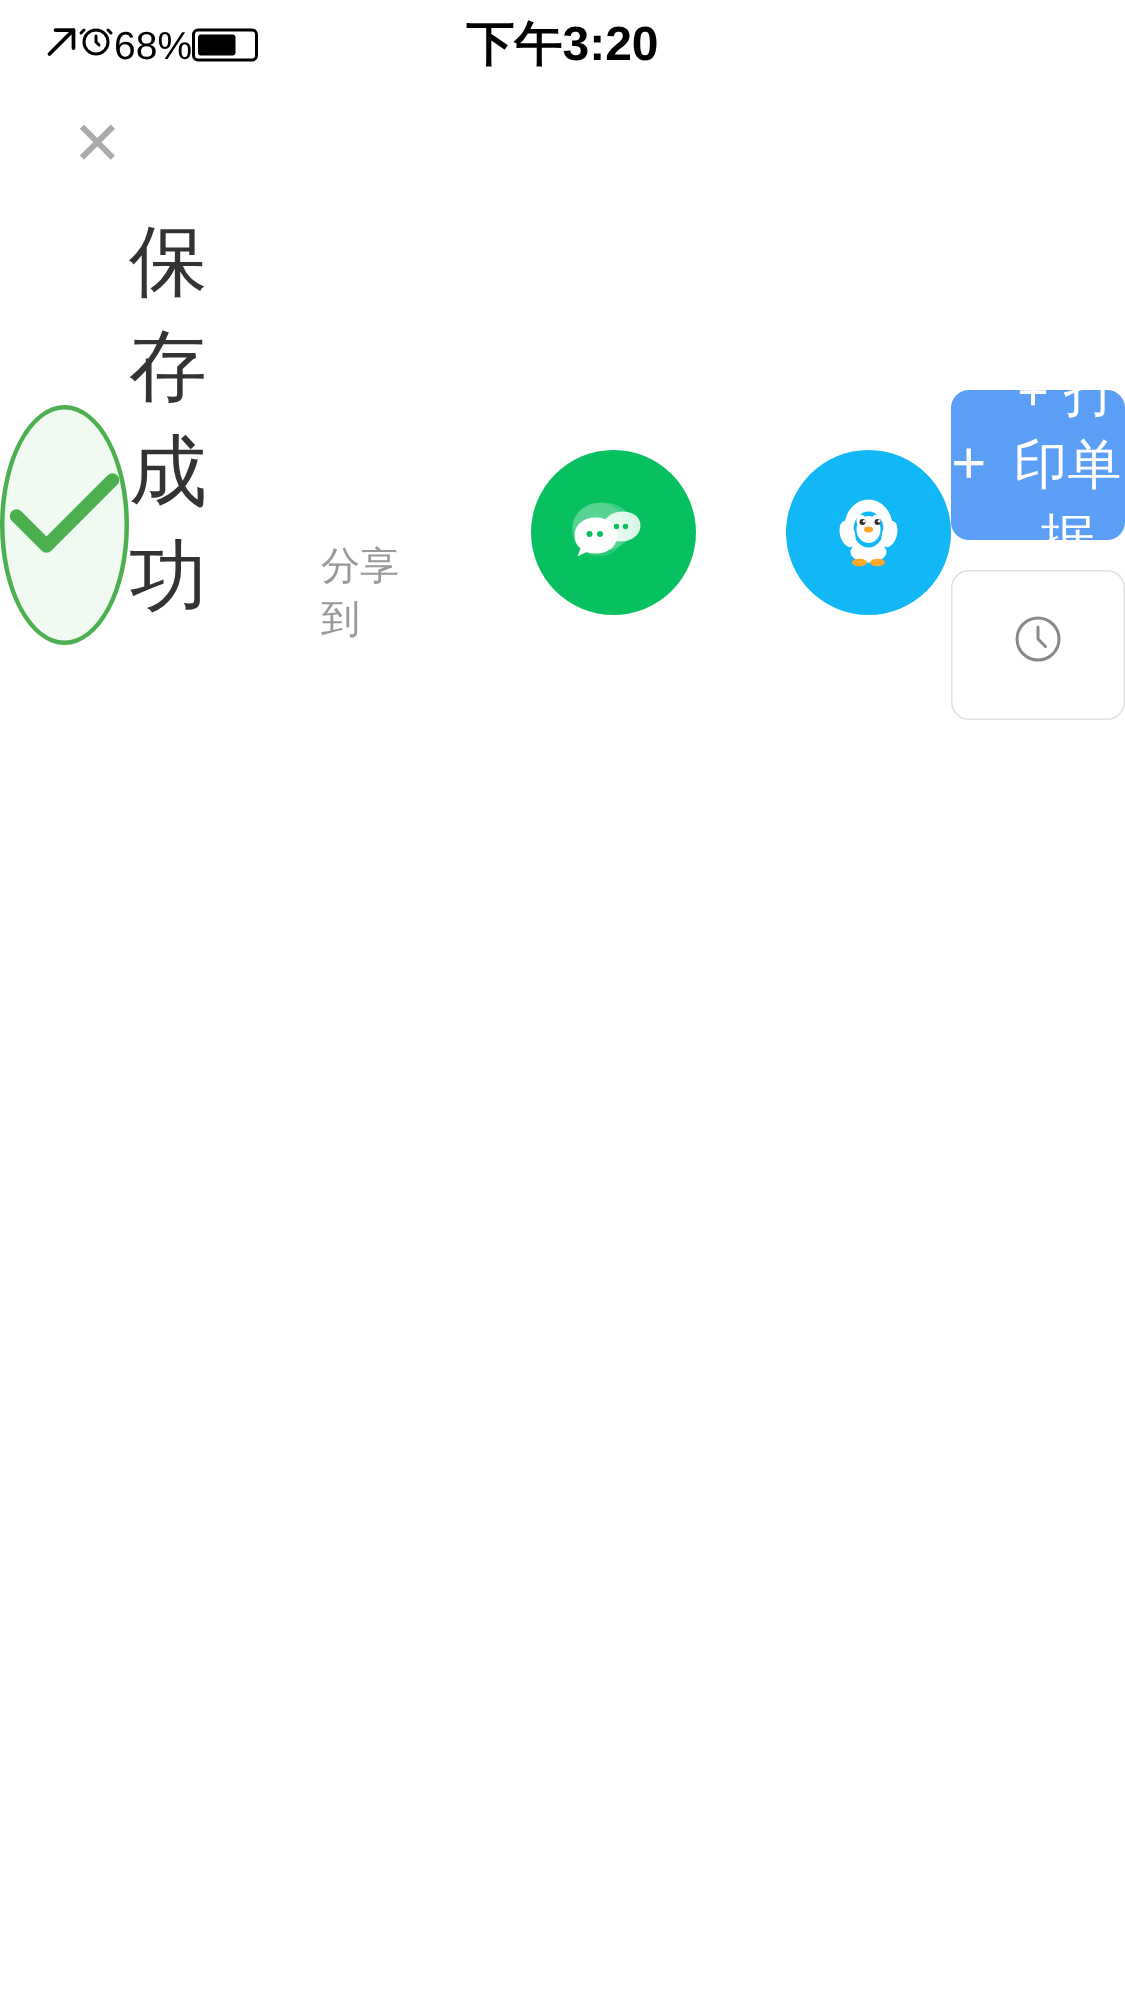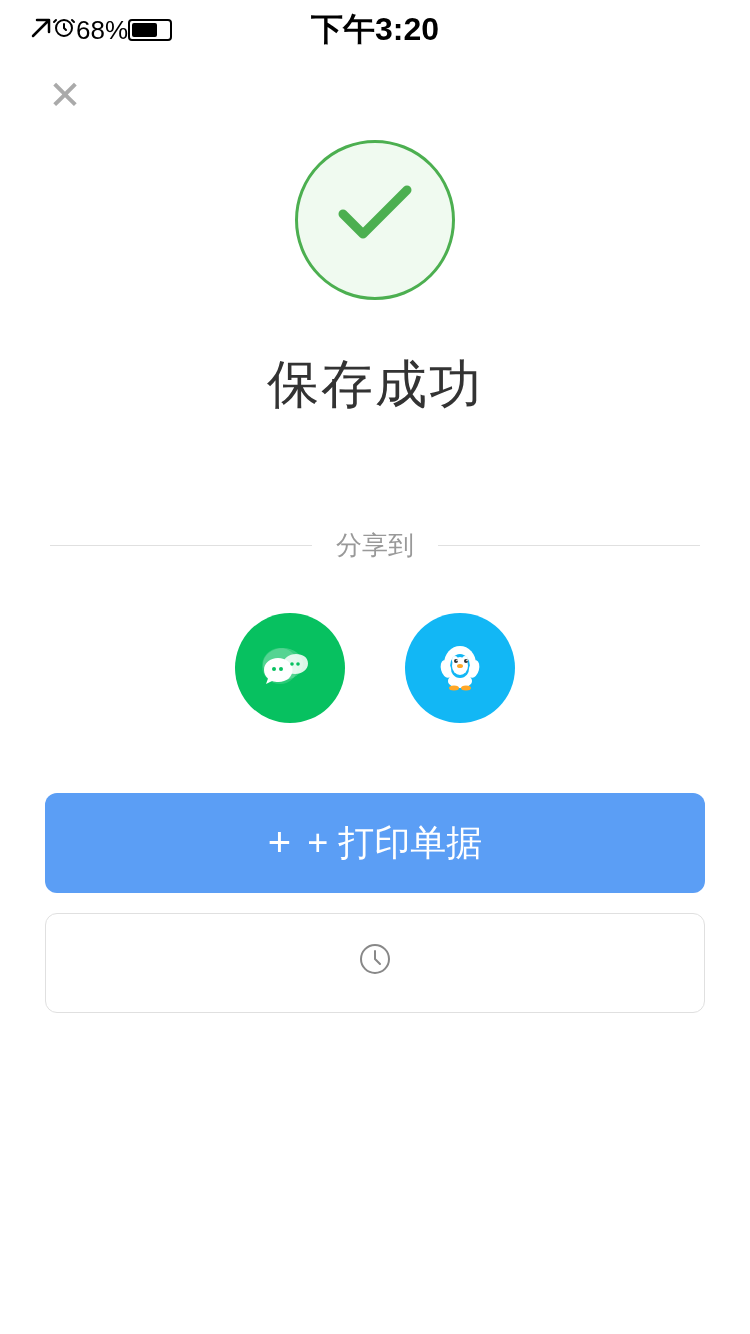--- a/index.html
+++ b/index.html
@@ -82,22 +82,22 @@
       align-items: center;
       justify-content: center;
       cursor: pointer;
       color: #999;
       font-size: 36px;
     }
 
     
     .main-content {
       display: flex;
-      flex-direction: column;
-      align-items: center;
+      flex-direction: row;
+      align-items: flex-end;
       padding-top: 80px;
     }
 
     
     .success-circle {
       width: 160px;
       height: 160px;
       border-radius: 50%;
       background: #f0faf0;
       border: 3px solid #4CAF50;

